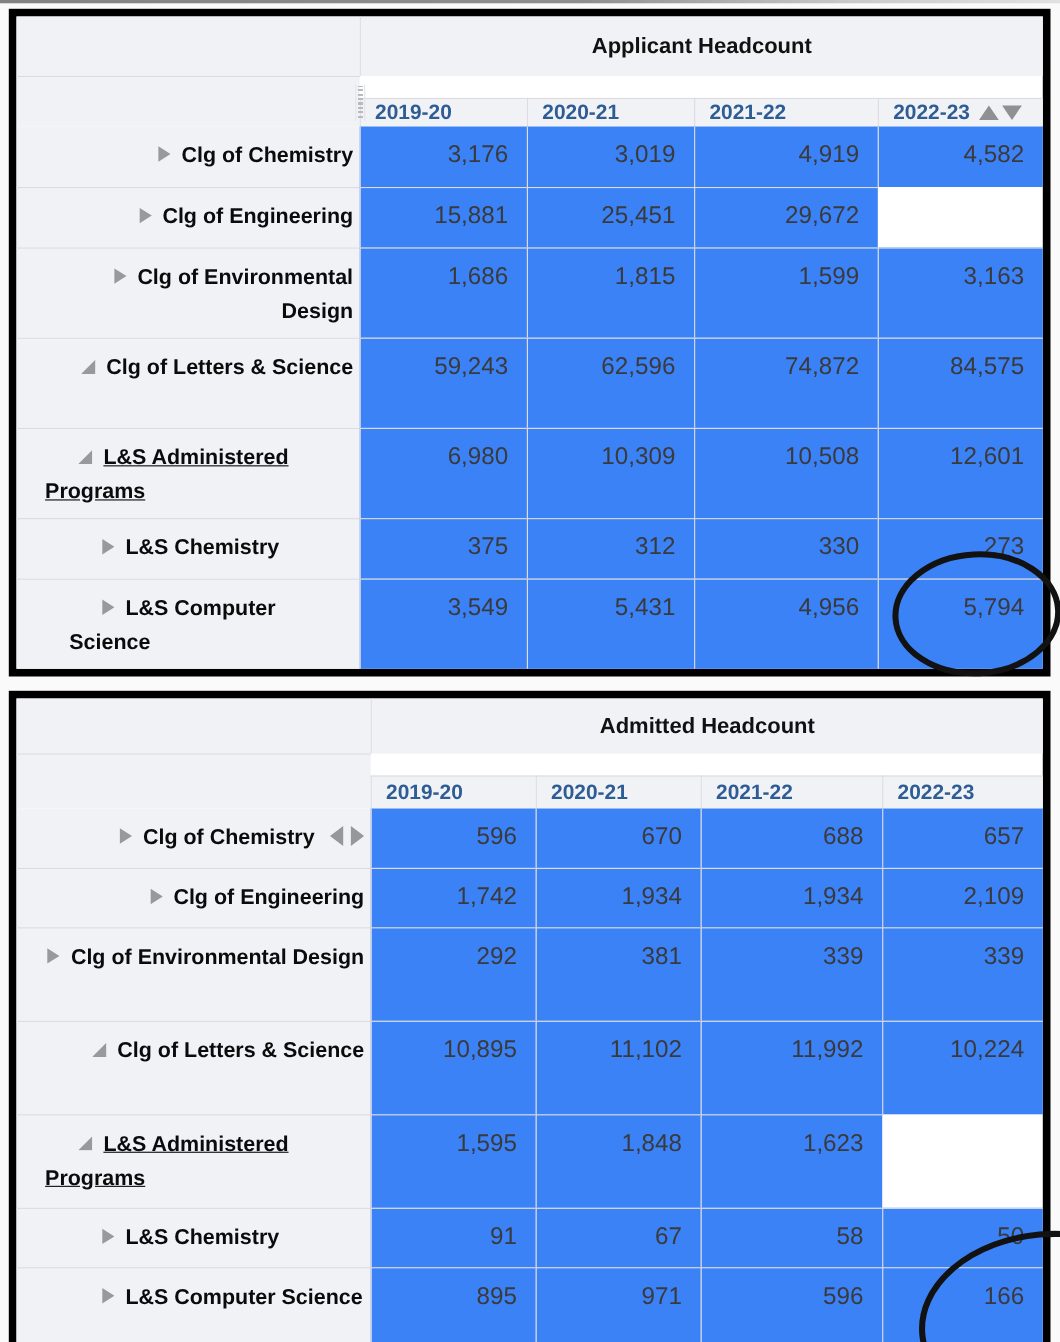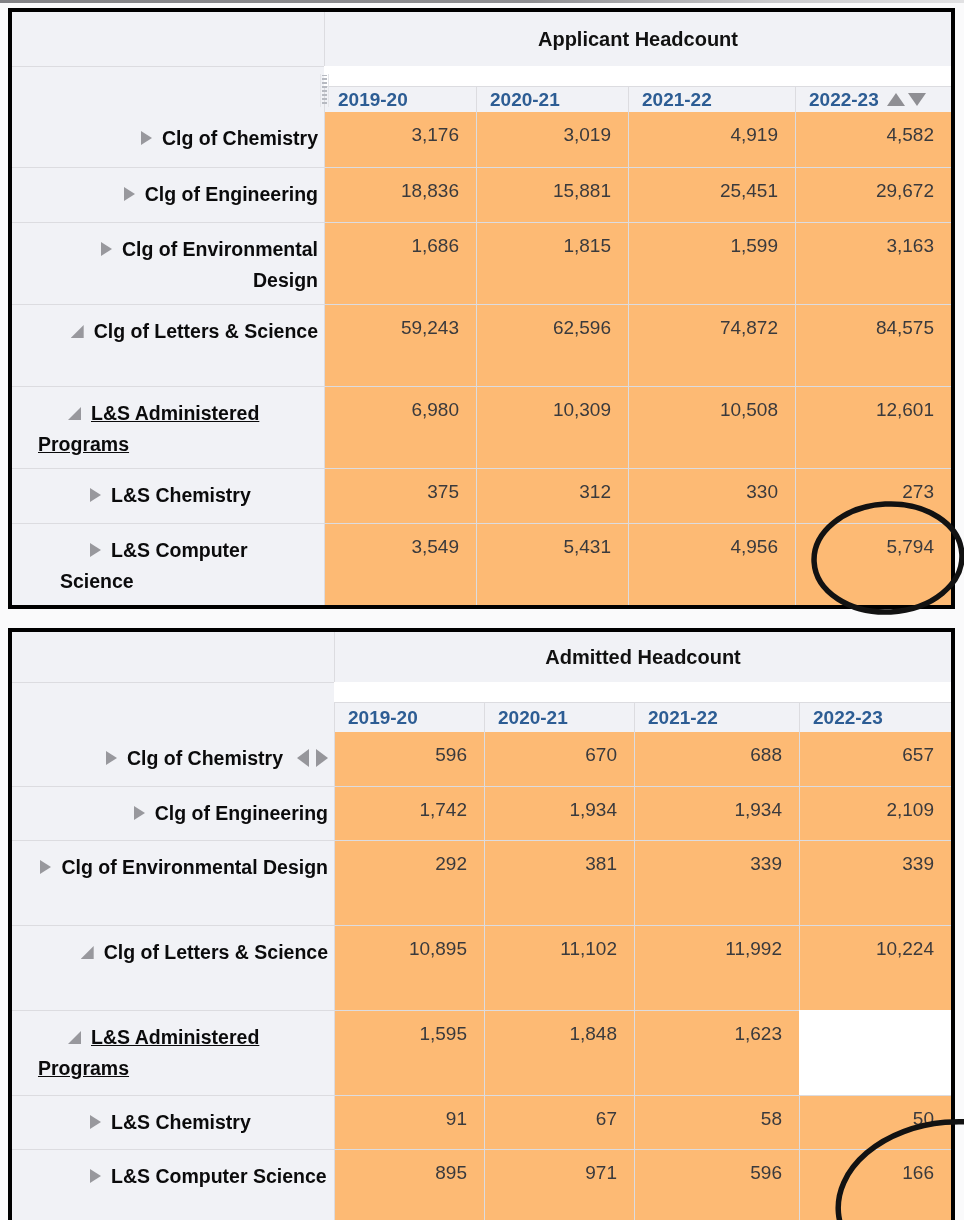--- a/index.html
+++ b/index.html
@@ -12,21 +12,21 @@
     position:relative; width:964px; height:1220px;
     overflow:hidden; background:#fafafb;
   }
   #top-edge {
     position:absolute; top:0; left:0; width:964px; height:3px;
     background:linear-gradient(to right,#5a5a5e 0%,#6a6a6e 55%,#b9b9bc 80%,#d9d9db 100%);
     opacity:.75;
   }
   .tbl {
     position:absolute; left:8px; width:947px;
-    background:#fff; border:4px solid #000000;
+    background:#fff; border:7px solid #000000;
   }
   .t1 { top:8px; }
   .t2 { top:628px; }
   .trow { display:grid; }
   .t1 .trow { grid-template-columns:312px 152px 152px 167px 1fr; }
   .t2 .trow { grid-template-columns:322px 150px 150px 165px 1fr; }
   .cell { position:relative; }
   .cell + .cell { border-left:1px solid #dcdce0; }
   .trow + .trow .cell { border-top:1px solid #dcdce0; }
   .hbg { background:#f1f2f6; }
@@ -74,22 +74,22 @@
   .t2 .data-row:last-child .cell { min-height:87px; }
   .label-cell {
     padding-top:11px; padding-right:6px;
     font-weight:bold; font-size:19.5px; line-height:31px; color:#0b0b0c;
   }
   .label-cell.lvl0 { padding-left:6px;  text-indent:22px;text-align:right; }
   .label-cell.lvl1 { padding-left:26px; text-indent:30px;text-decoration:underline; }
   .label-cell.lvl2 { padding-left:48px; text-indent:30px; }
   .value-cell {
     padding:12px 17px 0 0;
-    text-align:right; font-size:19px; color:#3a3a3d;
-    background:#fdba74;
+    text-align:right; font-size:22px; color:#3a3a3d;
+    background:#3b82f6;
   }
   
   #annot-overlay { position:absolute; inset:0; pointer-events:none; z-index:5; }
 </style>
 </head>
 <body>
 
 <div id="page">
   <div id="top-edge"></div>
 
@@ -122,21 +122,20 @@
     <div class="rows-host">
         <div class="trow data-row">
           <div class="cell hbg label-cell lvl0"><span class="disc collapsed"></span><span>Clg of Chemistry</span></div>
           <div class="cell value-cell">3,176</div>
           <div class="cell value-cell">3,019</div>
           <div class="cell value-cell">4,919</div>
           <div class="cell value-cell">4,582</div>
         </div>
         <div class="trow data-row">
           <div class="cell hbg label-cell lvl0"><span class="disc collapsed"></span><span>Clg of Engineering</span></div>
-          <div class="cell value-cell">18,836</div>
           <div class="cell value-cell">15,881</div>
           <div class="cell value-cell">25,451</div>
           <div class="cell value-cell">29,672</div>
         </div>
         <div class="trow data-row tall">
           <div class="cell hbg label-cell lvl0"><span class="disc collapsed"></span><span>Clg of Environmental Design</span></div>
           <div class="cell value-cell">1,686</div>
           <div class="cell value-cell">1,815</div>
           <div class="cell value-cell">1,599</div>
           <div class="cell value-cell">3,163</div>

